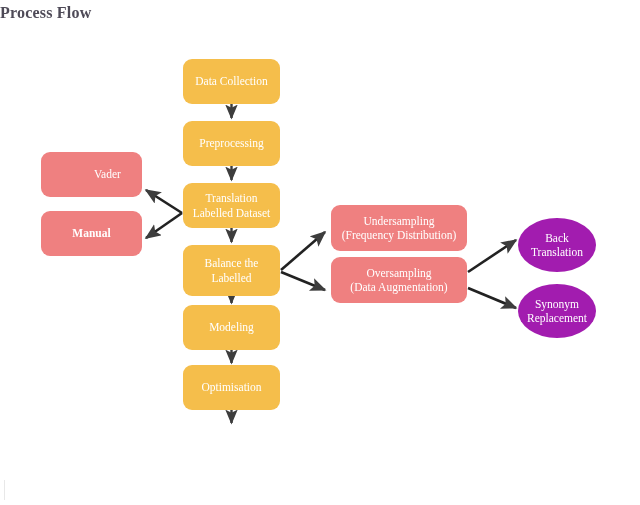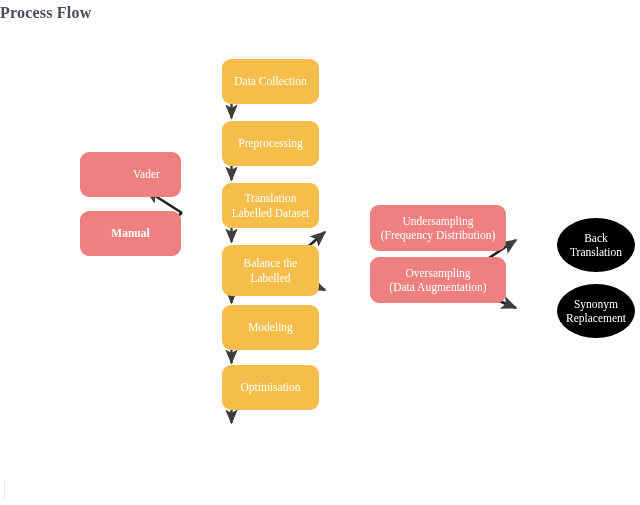--- a/index.html
+++ b/index.html
@@ -34,37 +34,36 @@
     position: absolute;
     box-sizing: border-box;
     display: flex;
     align-items: center;
     justify-content: center;
     text-align: center;
     color: #ffffff;
     line-height: 1.22;
     white-space: pre-line;
     font-family: "Liberation Serif", "DejaVu Serif", serif;
-    margin-left: 39px;
   }
 
   .node-process {
     background: #f5be4b;
     border-radius: 9px;
     font-size: 11.5px;
   }
 
   .node-alt {
     background: #ef8080;
     border-radius: 9px;
     font-size: 11.5px;
   }
 
   .node-ellipse {
-    background: #000000;
+    background: #a21caf;
     border-radius: 50%;
     font-size: 11.5px;
   }
 
   #page-title {
     position: absolute;
     left: 0;
     top: 4px;
     width: 640px;
     text-align: left;

